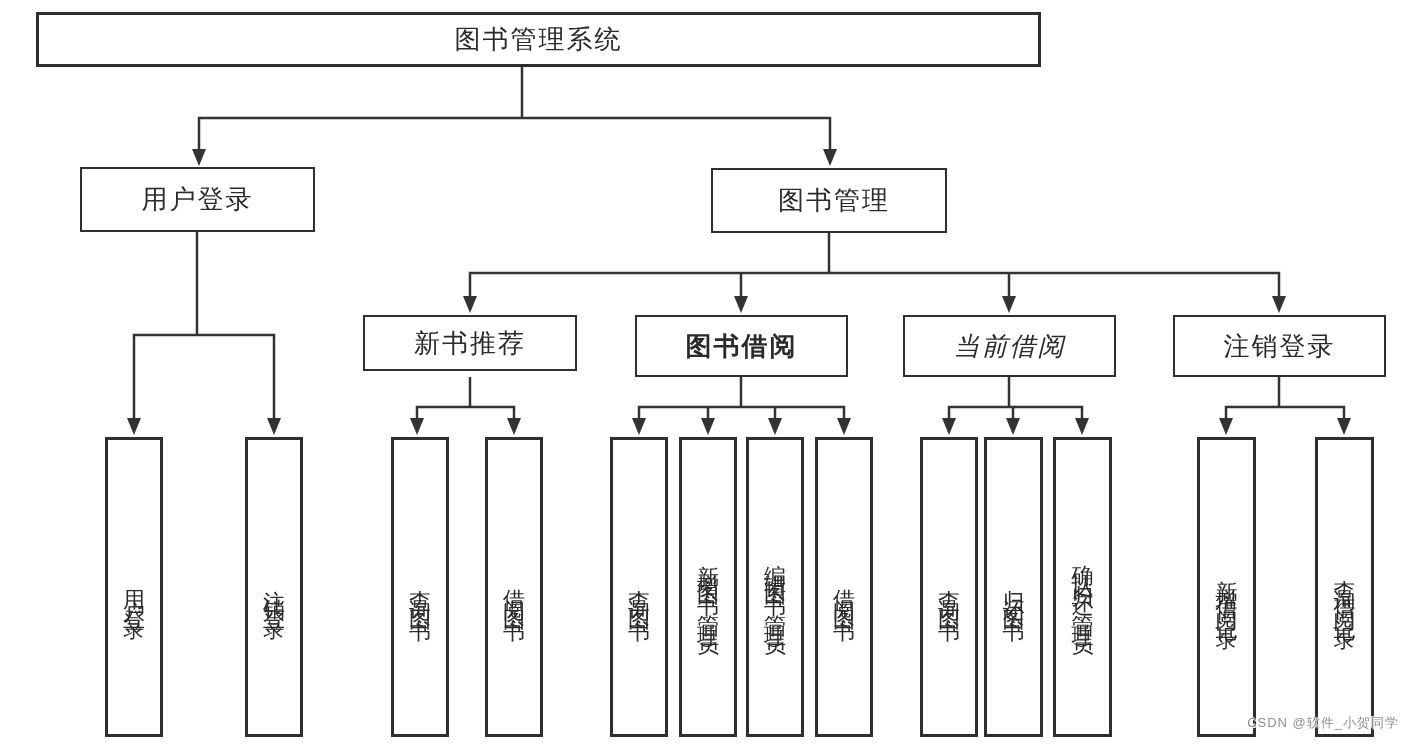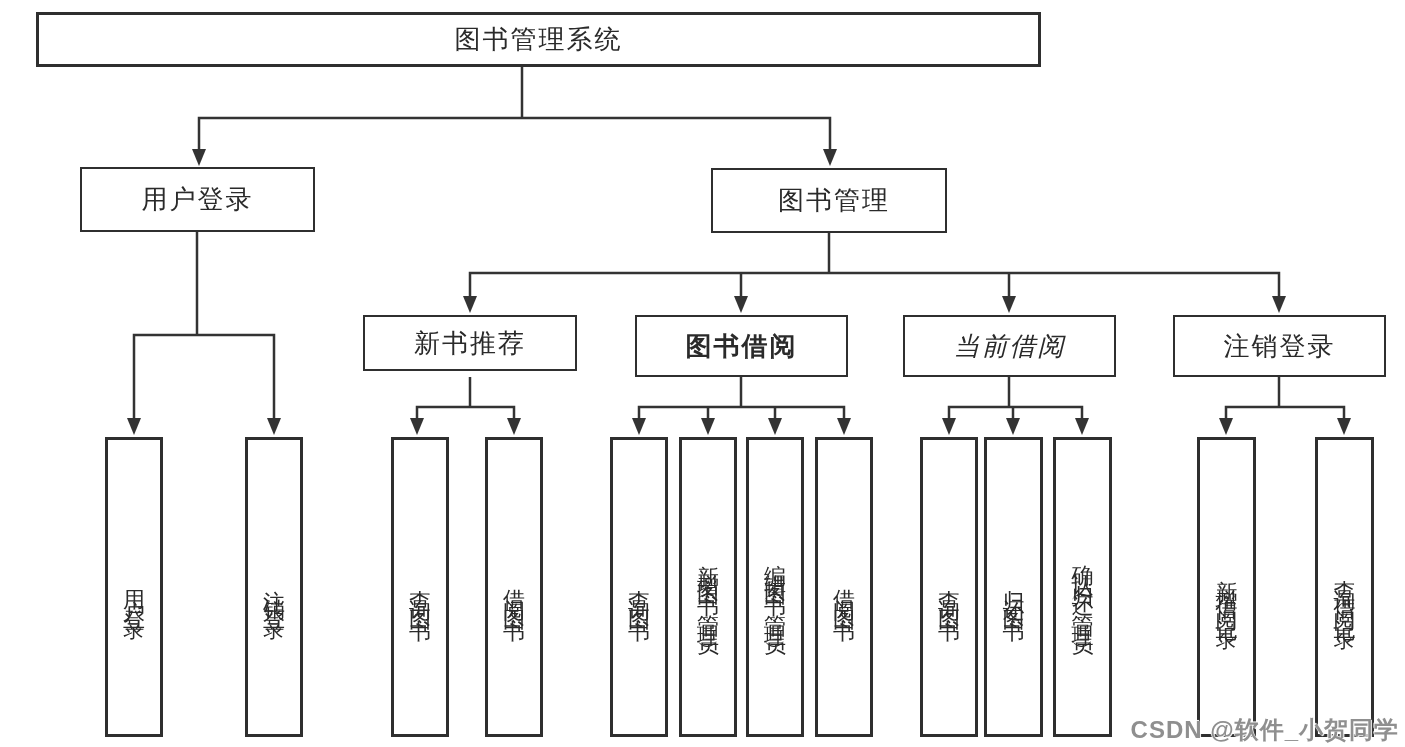--- a/index.html
+++ b/index.html
@@ -23,24 +23,23 @@
   .root-box{border-width:3px;}
   .hbox span{font-size:26px;letter-spacing:2px;white-space:nowrap;}
   .leaf{border-width:3px;}
   .leaf span{
     writing-mode:vertical-rl;text-orientation:mixed;
     font-size:22px;line-height:1;letter-spacing:10px;margin-bottom:-10px;
     white-space:nowrap;
   }
   .watermark{
     position:absolute;top:714px;right:6px;
-    font-size:24px;letter-spacing:1px;color:var(--watermark);
+    font-size:13px;letter-spacing:1px;color:var(--watermark);
     text-shadow:1px 1px 0 rgba(255,255,255,.9), -1px -1px 0 rgba(255,255,255,.9), 0 0 2px #ffffff;
     white-space:nowrap;
-    font-weight:bold;
   }
 </style>
 </head>
 <body>
 
 <div class="canvas">
 
   <svg class="connectors" viewBox="0 0 1405 747" xmlns="http://www.w3.org/2000/svg">
 
     <g>

